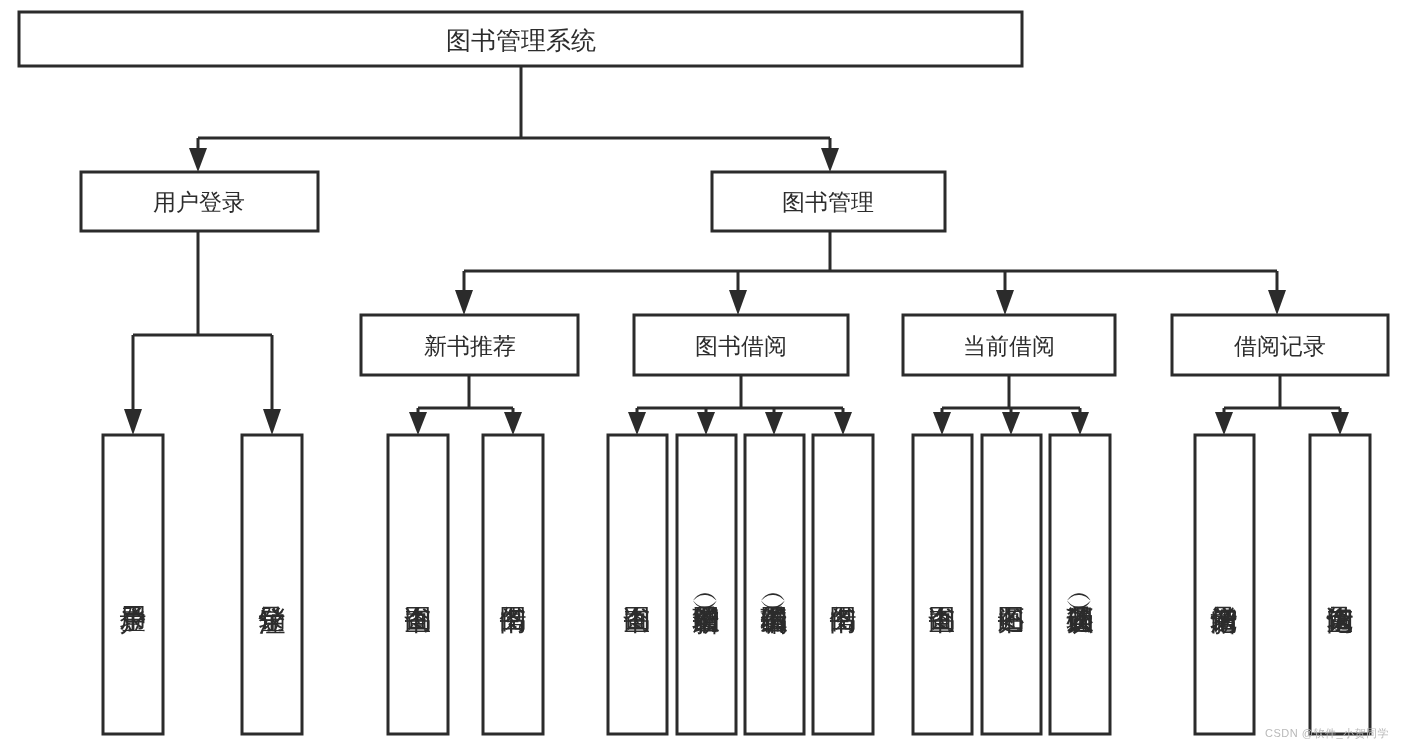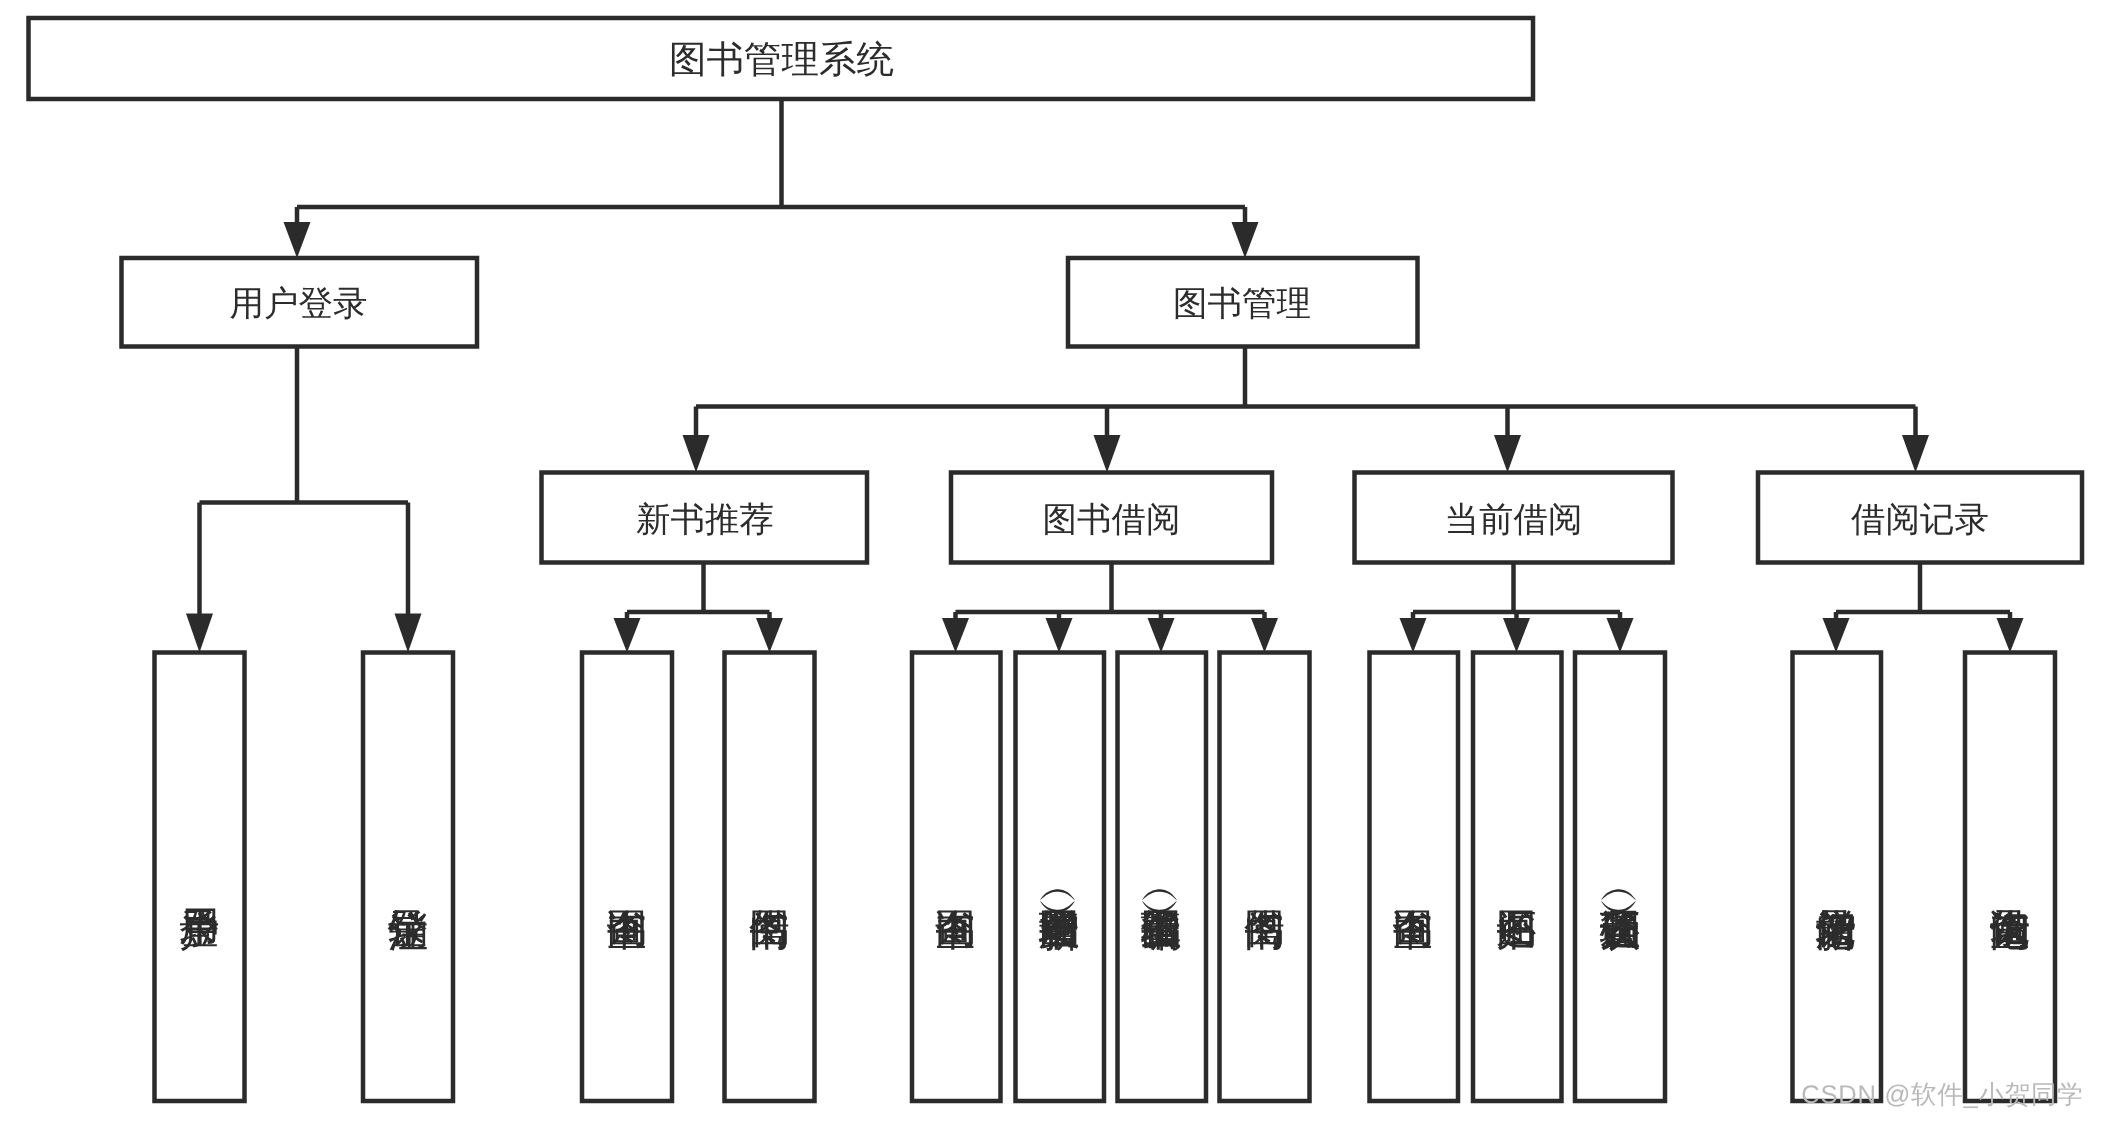--- a/index.html
+++ b/index.html
@@ -56,21 +56,21 @@
     text-anchor: middle;
     dominant-baseline: central;
     writing-mode: vertical-rl;
     glyph-orientation-vertical: 0;
   }
   .watermark {
     position: absolute;
     right: 6px;
     bottom: 6px;
     font-family: "Liberation Sans", "DejaVu Sans", sans-serif;
-    font-size: 17px;
+    font-size: 11px;
     color: #b9b9b9;
     letter-spacing: 0.5px;
     white-space: nowrap;
     user-select: none;
   }
 </style>
 </head>
 <body>
 
 <div id="diagram-root">

